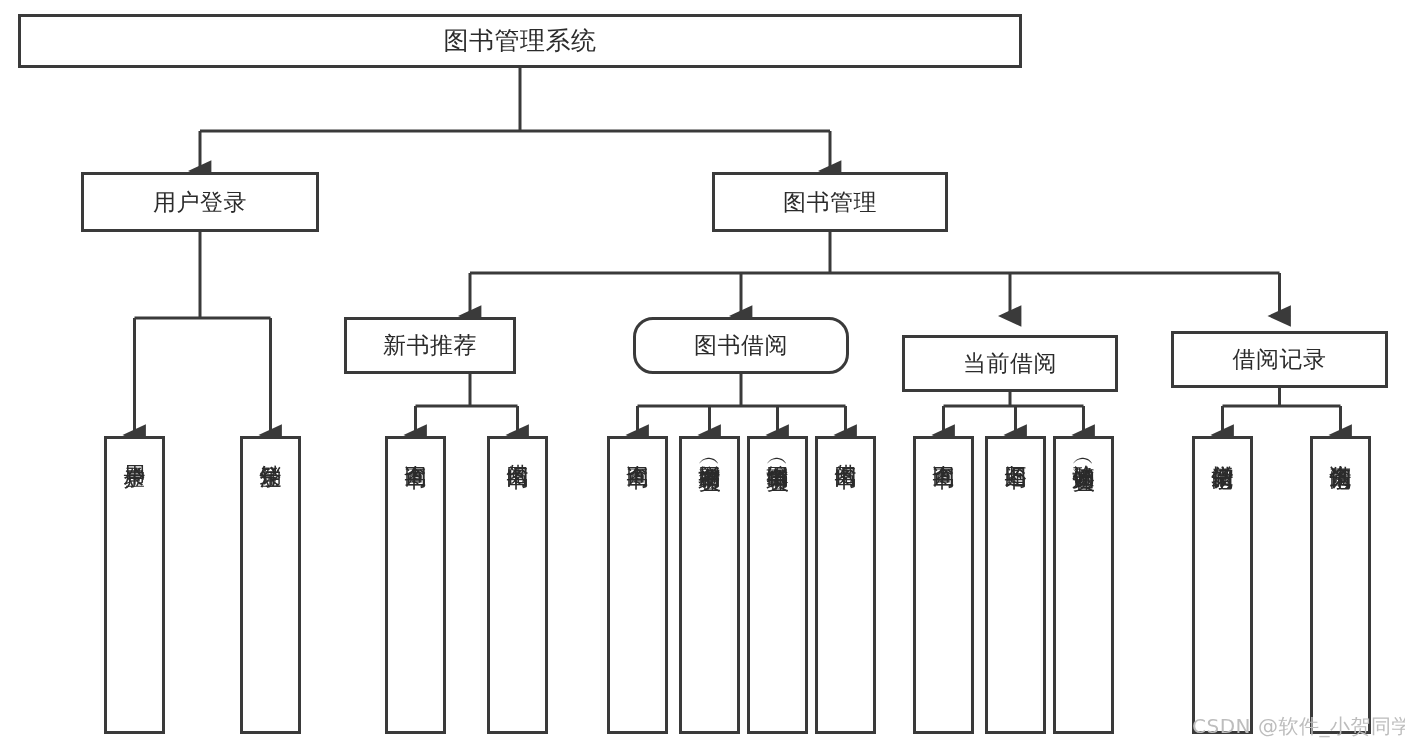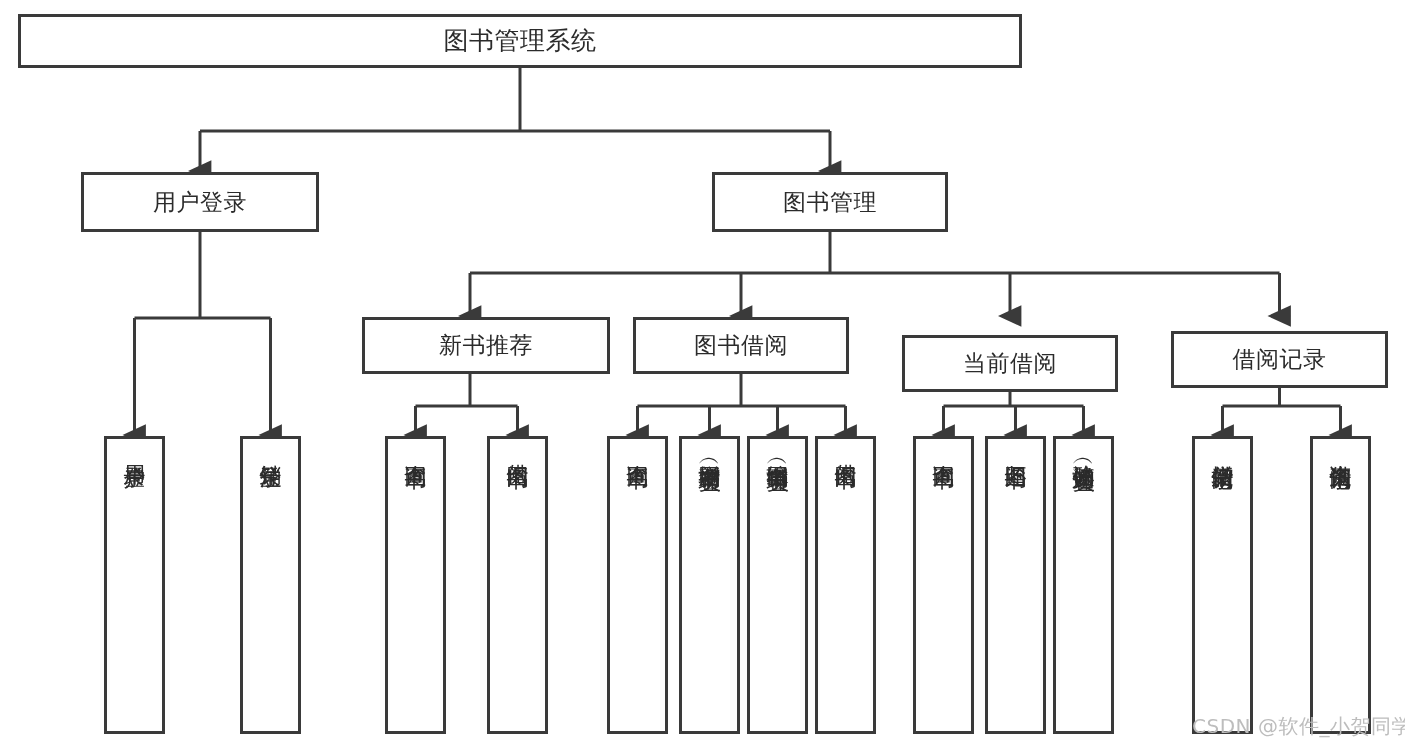--- a/index.html
+++ b/index.html
@@ -116,24 +116,24 @@
   <div id="node-layer">
       <div class="node root" style="left: 18px; top: 14px; width: 1004px; height: 54px;">
         <span class="node-label">图书管理系统</span>
       </div>
       <div class="node" style="left: 81px; top: 172px; width: 238px; height: 60px;">
         <span class="node-label">用户登录</span>
       </div>
       <div class="node" style="left: 712px; top: 172px; width: 236px; height: 60px;">
         <span class="node-label">图书管理</span>
       </div>
-      <div class="node" style="left: 362px; top: 317px; width: 248px; height: 57px;">
+      <div class="node" style="left: 344px; top: 317px; width: 172px; height: 57px;">
         <span class="node-label">新书推荐</span>
       </div>
-      <div class="node" style="left: 633px; top: 317px; width: 216px; height: 57px;">
+      <div class="node" style="left: 633px; top: 317px; width: 216px; height: 57px; border-radius: 20px;">
         <span class="node-label">图书借阅</span>
       </div>
       <div class="node" style="left: 902px; top: 335px; width: 216px; height: 57px;">
         <span class="node-label">当前借阅</span>
       </div>
       <div class="node" style="left: 1171px; top: 331px; width: 217px; height: 57px;">
         <span class="node-label">借阅记录</span>
       </div>
       <div class="node leaf" style="left: 104px; top: 436px; width: 61px; height: 298px;">
         <span class="node-label">用户登录</span>

